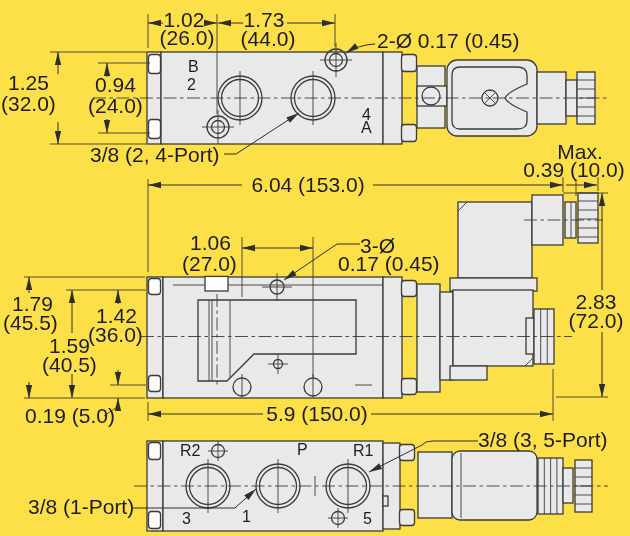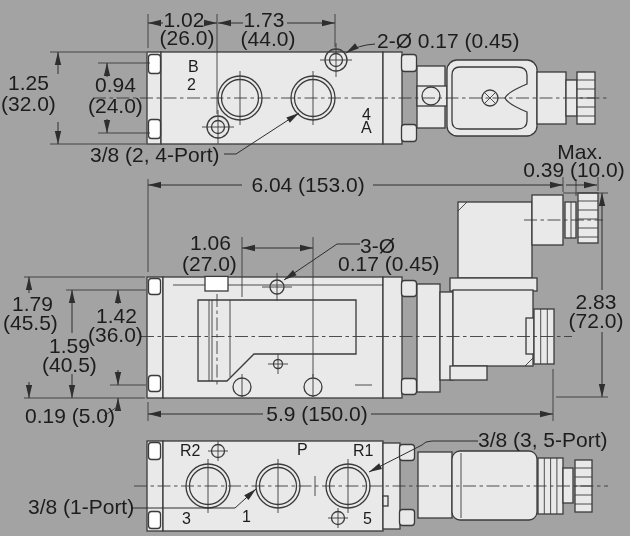--- a/index.html
+++ b/index.html
@@ -1,16 +1,16 @@
 <!DOCTYPE html>
 <html><head>
 <meta charset="utf-8">
 <style>
   html,body{margin:0;padding:0;background:#ffffff;}
-  .stage{position:relative;width:630px;height:536px;background:#a3a3a3;overflow:hidden;}
+  .stage{position:relative;width:630px;height:536px;background:#fde047;overflow:hidden;}
   svg text{font-family:"Liberation Sans","DejaVu Sans",sans-serif;fill:#1c1c1c;}
   .t21{font-size:21px;}
   .t16{font-size:16px;}
   .mid{text-anchor:middle;}
   .o  {stroke:#3b3b3b;stroke-width:1.3;fill:none;}
   .of {stroke:#3b3b3b;stroke-width:1.3;fill:#e9e9e9;}
   .ow {stroke:#3b3b3b;stroke-width:1.3;fill:#ffffff;}
   .tk {stroke:#3b3b3b;stroke-width:0.9;fill:none;}
   .d  {stroke:#2e2e2e;stroke-width:1;fill:none;}
   .cl {stroke:#3b3b3b;stroke-width:0.9;fill:none;stroke-dasharray:13 3.5 3.5 3.5;}

